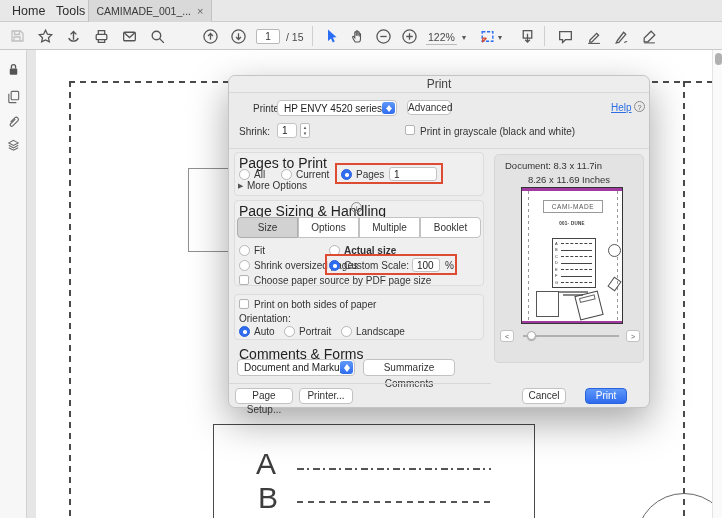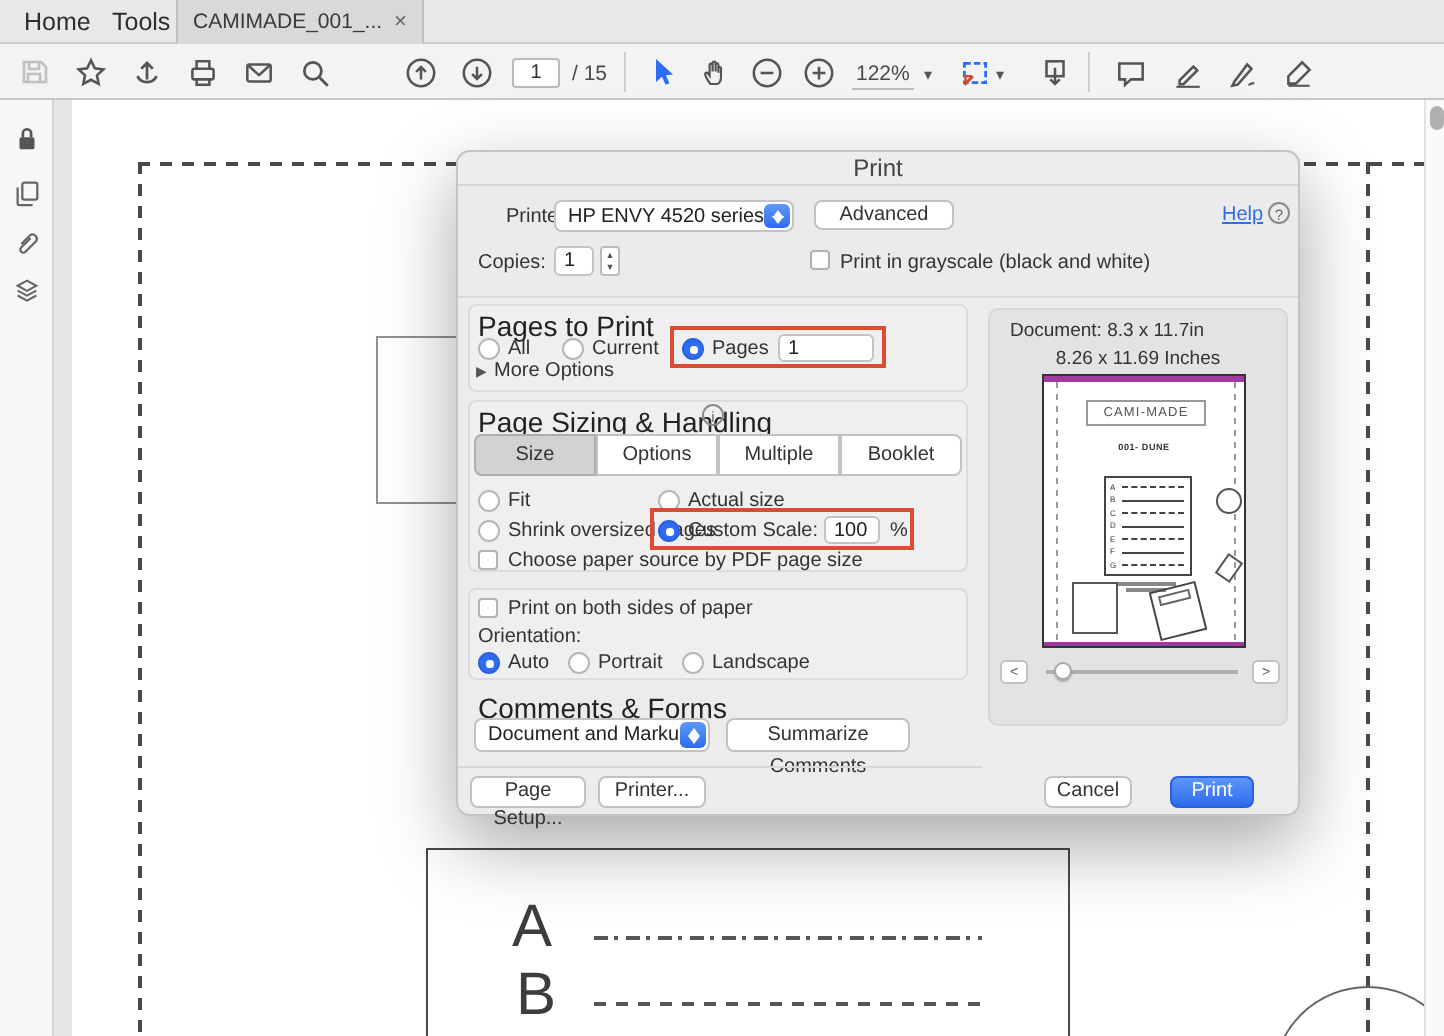--- a/index.html
+++ b/index.html
@@ -281,25 +281,25 @@
 
   <div id="dlg" class="abs">
     <div id="dlgTitle" class="abs">Print</div>
 
     <div id="dlgHead" class="abs">
       <div class="lab" style="left:10px;top:10px;padding-left:14px;">Printer:</div>
       <div class="sel" style="left:48px;top:7px;width:120px;height:16px;line-height:15px;">
         <span>HP ENVY 4520 series</span>
         <span class="selStep"></span>
       </div>
-      <div class="btn" style="left:178px;top:7px;width:70px;height:15px;line-height:14px;">Advanced</div>
+      <div class="btn" style="left:178px;top:7px;width:44px;height:15px;line-height:14px;">Advanced</div>
       <div id="helpLink" style="left:382px;top:9px;">Help</div>
       <div class="info" style="left:405px;top:8px;">?</div>
 
-      <div class="lab" style="left:10px;top:33px;">Copies:</div>
+      <div class="lab" style="left:10px;top:33px;">Shrink:</div>
       <div class="fld" style="left:48px;top:30px;width:20px;height:15px;">1</div>
       <div class="stepperW" style="left:71px;top:30px;">▲<br>▼</div>
       <div class="cb" style="left:176px;top:32px;"></div>
       <div class="lab" style="left:191px;top:33px;">Print in grayscale (black and white)</div>
     </div>
 
     <div class="grp" style="left:5px;top:76px;width:250px;height:44px;"></div>
     <div class="hdg" style="left:10px;top:79px;">Pages to Print</div>
     <span class="radio" style="left:10px;top:93px;"></span>
     <div class="lab" style="left:25px;top:93px;">All</div>
@@ -315,21 +315,21 @@
     <div class="grp" style="left:5px;top:124px;width:250px;height:86px;"></div>
     <div class="hdg" style="left:10px;top:127px;">Page Sizing &amp; Handling</div>
     <div class="info" style="left:122px;top:126px;">i</div>
     <div class="seg selseg" style="left:8px;border-radius:4px 0 0 4px;">Size</div>
     <div class="seg" style="left:69px;">Options</div>
     <div class="seg" style="left:130px;">Multiple</div>
     <div class="seg" style="left:191px;border-radius:0 4px 4px 0;">Booklet</div>
     <span class="radio" style="left:10px;top:169px;"></span>
     <div class="lab" style="left:25px;top:169px;">Fit</div>
     <span class="radio" style="left:100px;top:169px;"></span>
-    <div class="lab" style="left:115px;top:169px;">Actual size</div>
+    <div class="lab" style="left:115px;top:169px;font-weight:bold;">Actual size</div>
     <span class="radio" style="left:10px;top:184px;"></span>
     <div class="lab" style="left:25px;top:184px;">Shrink oversized pages</div>
     <span class="radio on" style="left:100px;top:184px;"></span>
     <div class="lab" style="left:115px;top:184px;">Custom Scale:</div>
     <div class="fld" style="left:183px;top:182px;width:28px;height:14px;line-height:13px;">100</div>
     <div class="lab" style="left:216px;top:184px;">%</div>
     <div class="redbox" style="left:96px;top:178px;width:132px;height:21px;"></div>
     <div class="cb" style="left:10px;top:199px;"></div>
     <div class="lab" style="left:25px;top:199px;">Choose paper source by PDF page size</div>
 

